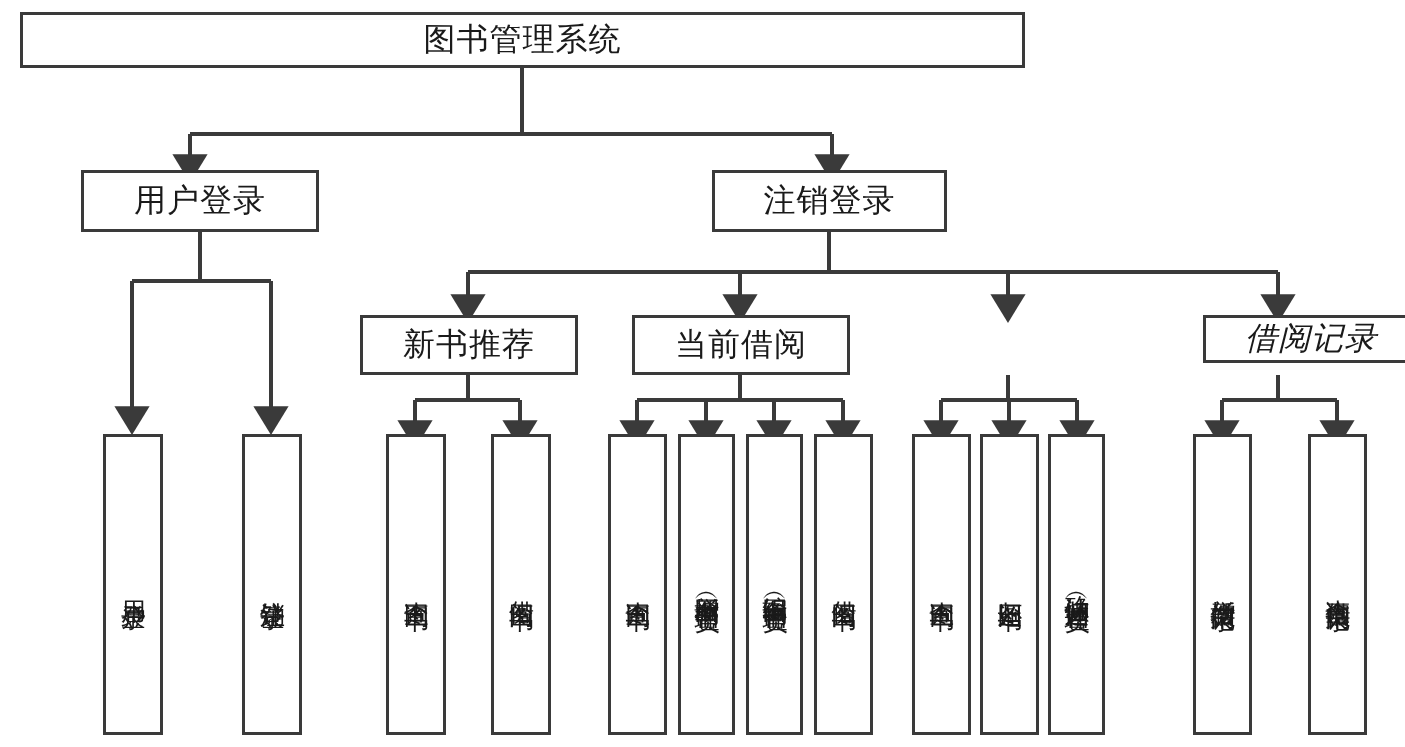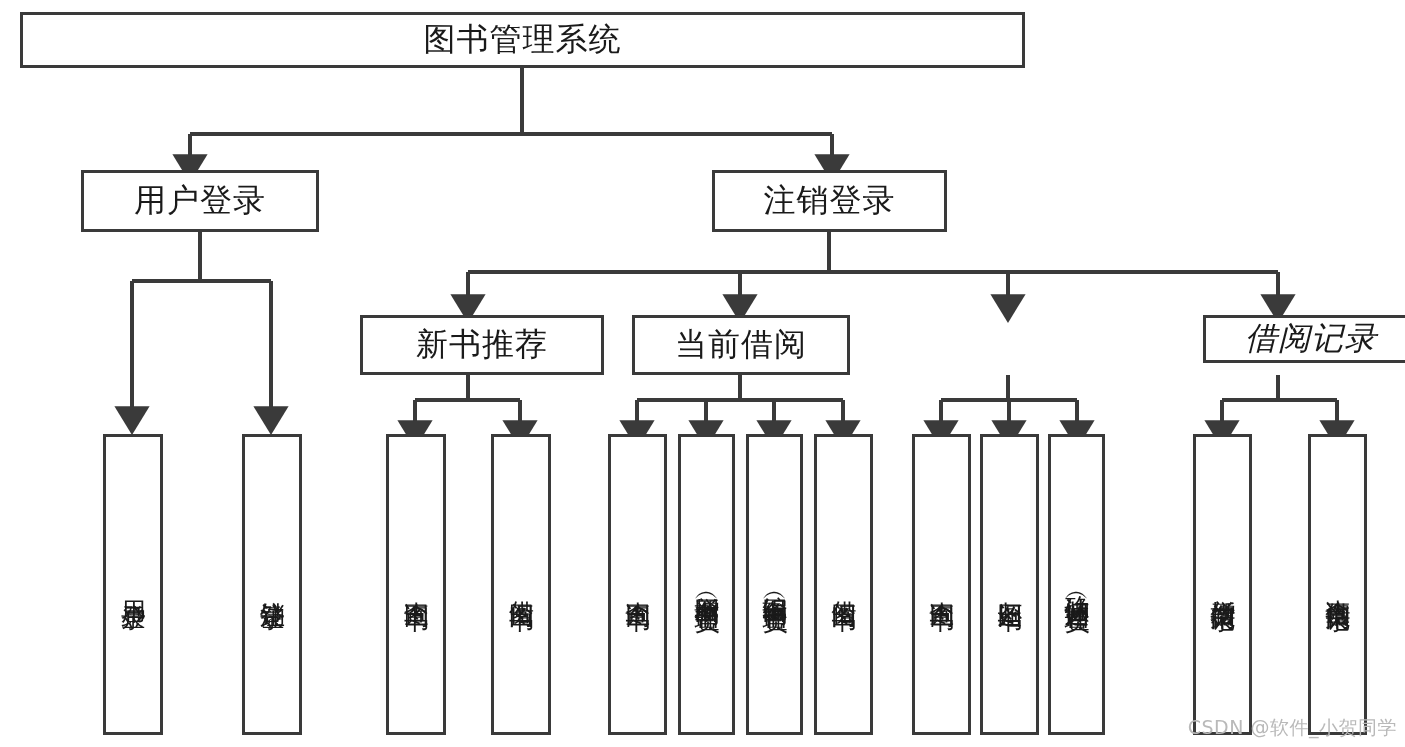--- a/index.html
+++ b/index.html
@@ -106,21 +106,21 @@
       <path d="M1222,400 L1222,424" marker-end="url(#arrow)"></path>
       <path d="M1337,400 L1337,424" marker-end="url(#arrow)"></path>
     </g>
   </svg>
 
   <div class="node h" style="left:20px;top:12px;width:1005px;height:56px;">图书管理系统</div>
 
   <div class="node h" style="left:81px;top:170px;width:238px;height:62px;">用户登录</div>
   <div class="node h" style="left:712px;top:170px;width:235px;height:62px;">注销登录</div>
 
-  <div class="node h" style="left:360px;top:315px;width:244px;height:60px;">新书推荐</div>
+  <div class="node h" style="left:360px;top:315px;width:218px;height:60px;">新书推荐</div>
   <div class="node h" style="left:632px;top:315px;width:218px;height:60px;">当前借阅</div>
   <div class="node h" style="left:1203px;top:315px;width:216px;height:48px;font-style:italic;">借阅记录</div>
 
   <div class="node v" style="left:103px;top:434px;width:60px;height:301px;">用户登录</div>
   <div class="node v" style="left:242px;top:434px;width:60px;height:301px;">注销登录</div>
 
   <div class="node v" style="left:386px;top:434px;width:60px;height:301px;">查询图书</div>
   <div class="node v" style="left:491px;top:434px;width:60px;height:301px;">借阅图书</div>
 
   <div class="node v" style="left:608px;top:434px;width:59px;height:301px;">查询图书</div>
@@ -128,15 +128,14 @@
   <div class="node v" style="left:746px;top:434px;width:57px;height:301px;">编辑图书（管理员）</div>
   <div class="node v" style="left:814px;top:434px;width:59px;height:301px;">借阅图书</div>
 
   <div class="node v" style="left:912px;top:434px;width:59px;height:301px;">查询图书</div>
   <div class="node v" style="left:980px;top:434px;width:59px;height:301px;">归还图书</div>
   <div class="node v" style="left:1048px;top:434px;width:57px;height:301px;">确认归还（管理员）</div>
 
   <div class="node v" style="left:1193px;top:434px;width:59px;height:301px;">新增借阅记录</div>
   <div class="node v" style="left:1308px;top:434px;width:59px;height:301px;">查询借阅记录</div>
 
-  <div class="watermark">CSDN @软件_小贺同学</div>
 
 </div>
 
 </body></html>

